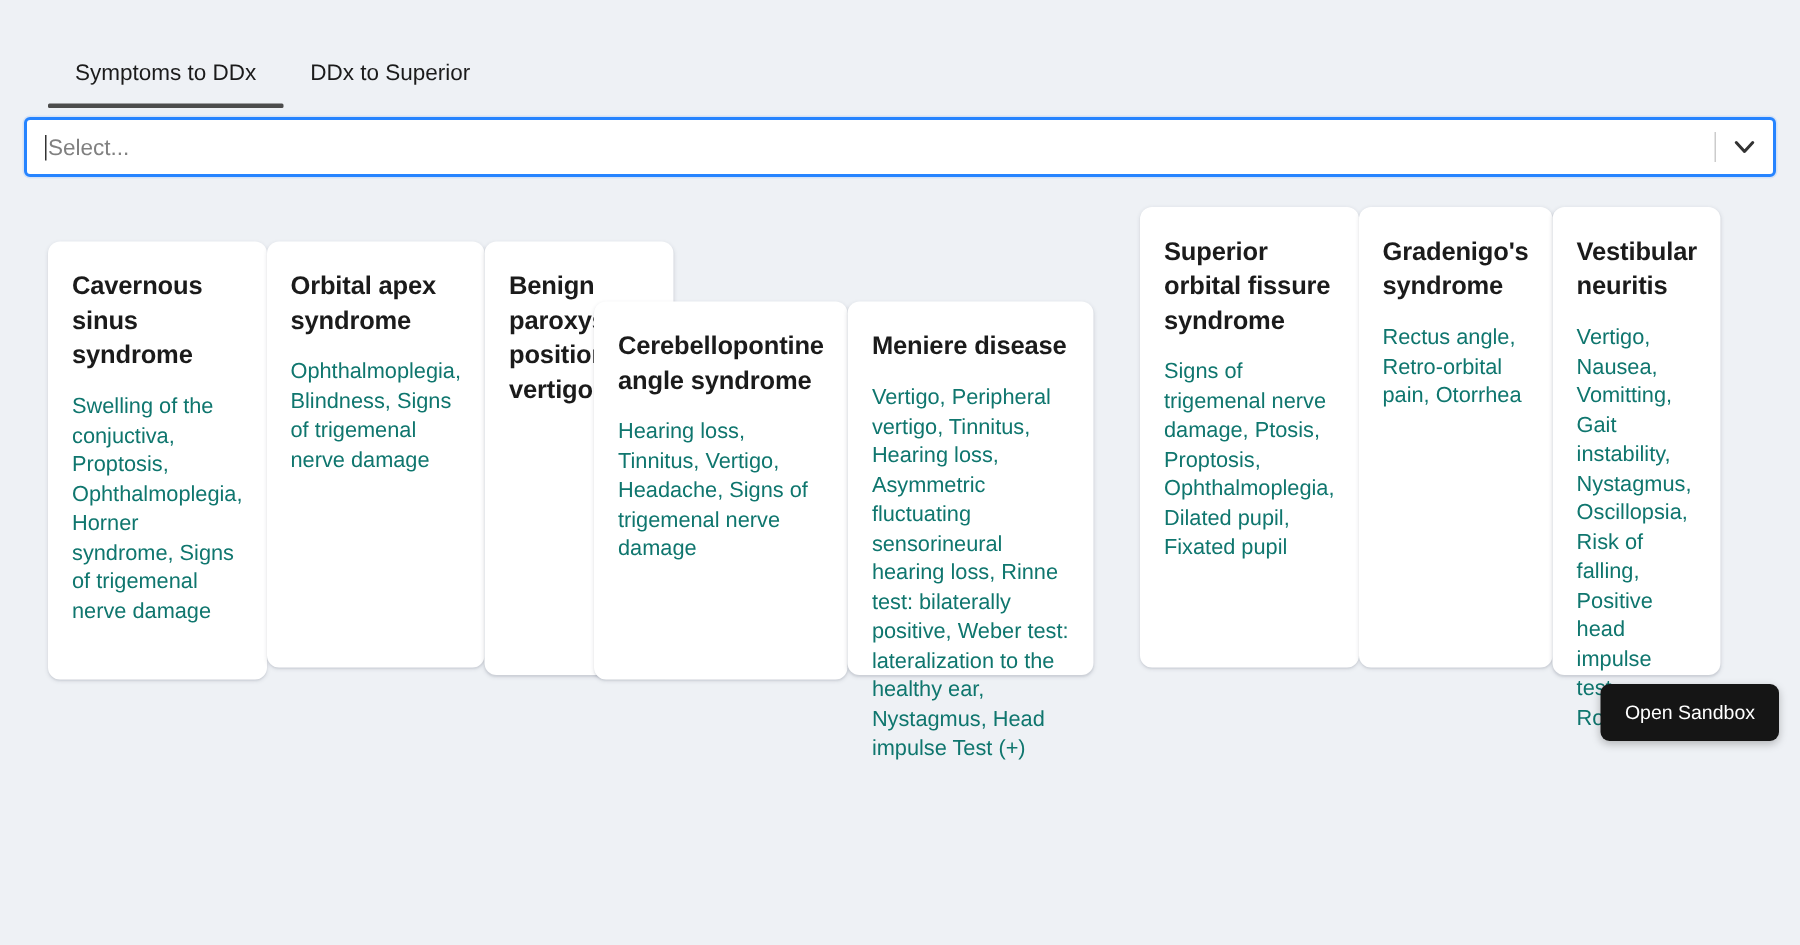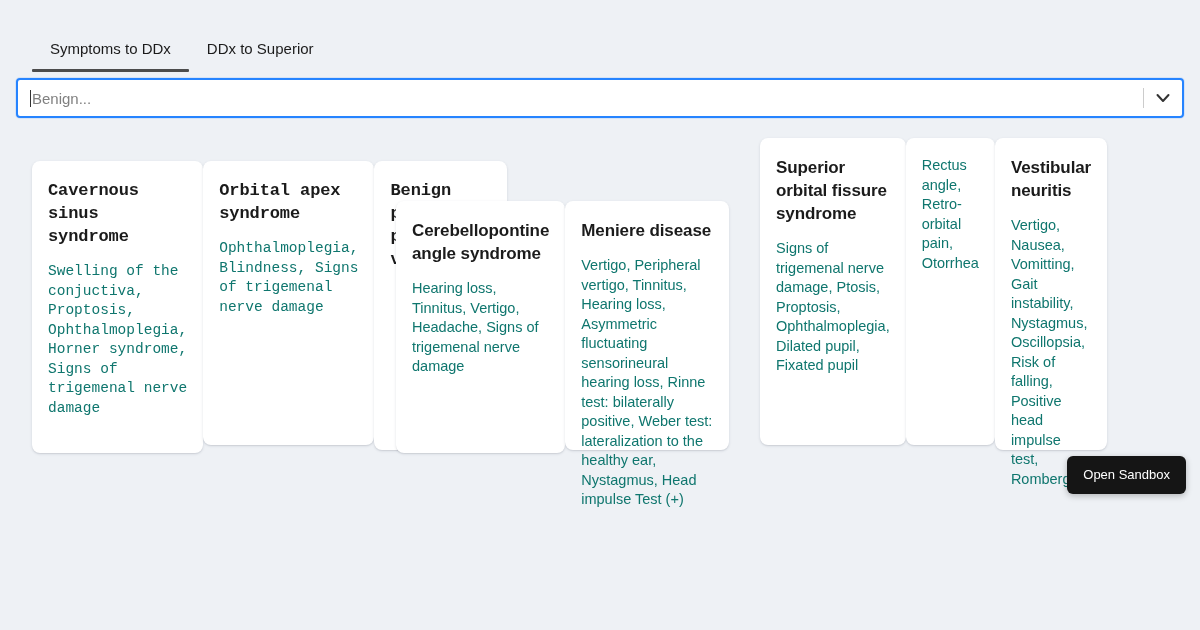--- a/index.html
+++ b/index.html
@@ -94,21 +94,21 @@
     display: flex;
     gap: 31px;
     padding: 0 16px;
   }
   .col {
     width: 333px;
     display: flex;
     flex-direction: row;
     justify-content: flex-start;
   }
-  .col-1 { padding-top: 33px; font-family: Liberation Mono, monospace; }
+  .col-1 { padding-top: 33px; }
   .col-2 { padding-top: 73px; }
   .col-3 { padding-top: 10px; }
 
   .card {
     background: #ffffff;
     border-radius: 8px;
     box-shadow: 0 1px 3px rgba(40,50,70,0.13), 0 1px 1px rgba(40,50,70,0.07);
     padding: 18px 16px 20px 16px;
     margin-bottom: 58px;
   }
@@ -155,21 +155,21 @@
       <span>Symptoms to DDx</span>
     </div>
     <div class="tab">
       <span>DDx to Superior</span>
     </div>
   </div>
 
   <div class="select-wrap">
     <div class="select-value">
       <span class="caret"></span>
-      <span>Benign...</span>
+      <span>Select...</span>
     </div>
     <div class="sep"></div>
     <div class="chev">
       <svg width="20" height="20" viewBox="0 0 20 20" aria-hidden="true">
         <path d="M4.5 7 L10 13 L15.5 7" fill="none" stroke="#333" stroke-width="2" stroke-linecap="round" stroke-linejoin="round"></path>
       </svg>
     </div>
   </div>
 
   <div class="grid">
@@ -199,20 +199,21 @@
         <p class="card-body">Vertigo, Peripheral vertigo, Tinnitus, Hearing loss, Asymmetric fluctuating sensorineural hearing loss, Rinne test: bilaterally positive, Weber test: lateralization to the healthy ear, Nystagmus, Head impulse Test (+)</p>
       </div>
     </div>
 
     <div class="col col-3">
       <div class="card gap-xl">
         <h3 class="card-title">Superior orbital fissure syndrome</h3>
         <p class="card-body">Signs of trigemenal nerve damage, Ptosis, Proptosis, Ophthalmoplegia, Dilated pupil, Fixated pupil</p>
       </div>
       <div class="card gap-xl">
+        <h3 class="card-title">Gradenigo's syndrome</h3>
         <p class="card-body">Rectus angle, Retro-orbital pain, Otorrhea</p>
       </div>
       <div class="card">
         <h3 class="card-title">Vestibular neuritis</h3>
         <p class="card-body">Vertigo, Nausea, Vomitting, Gait instability, Nystagmus, Oscillopsia, Risk of falling, Positive head impulse test, Romberg</p>
       </div>
     </div>
 
   </div>
 

